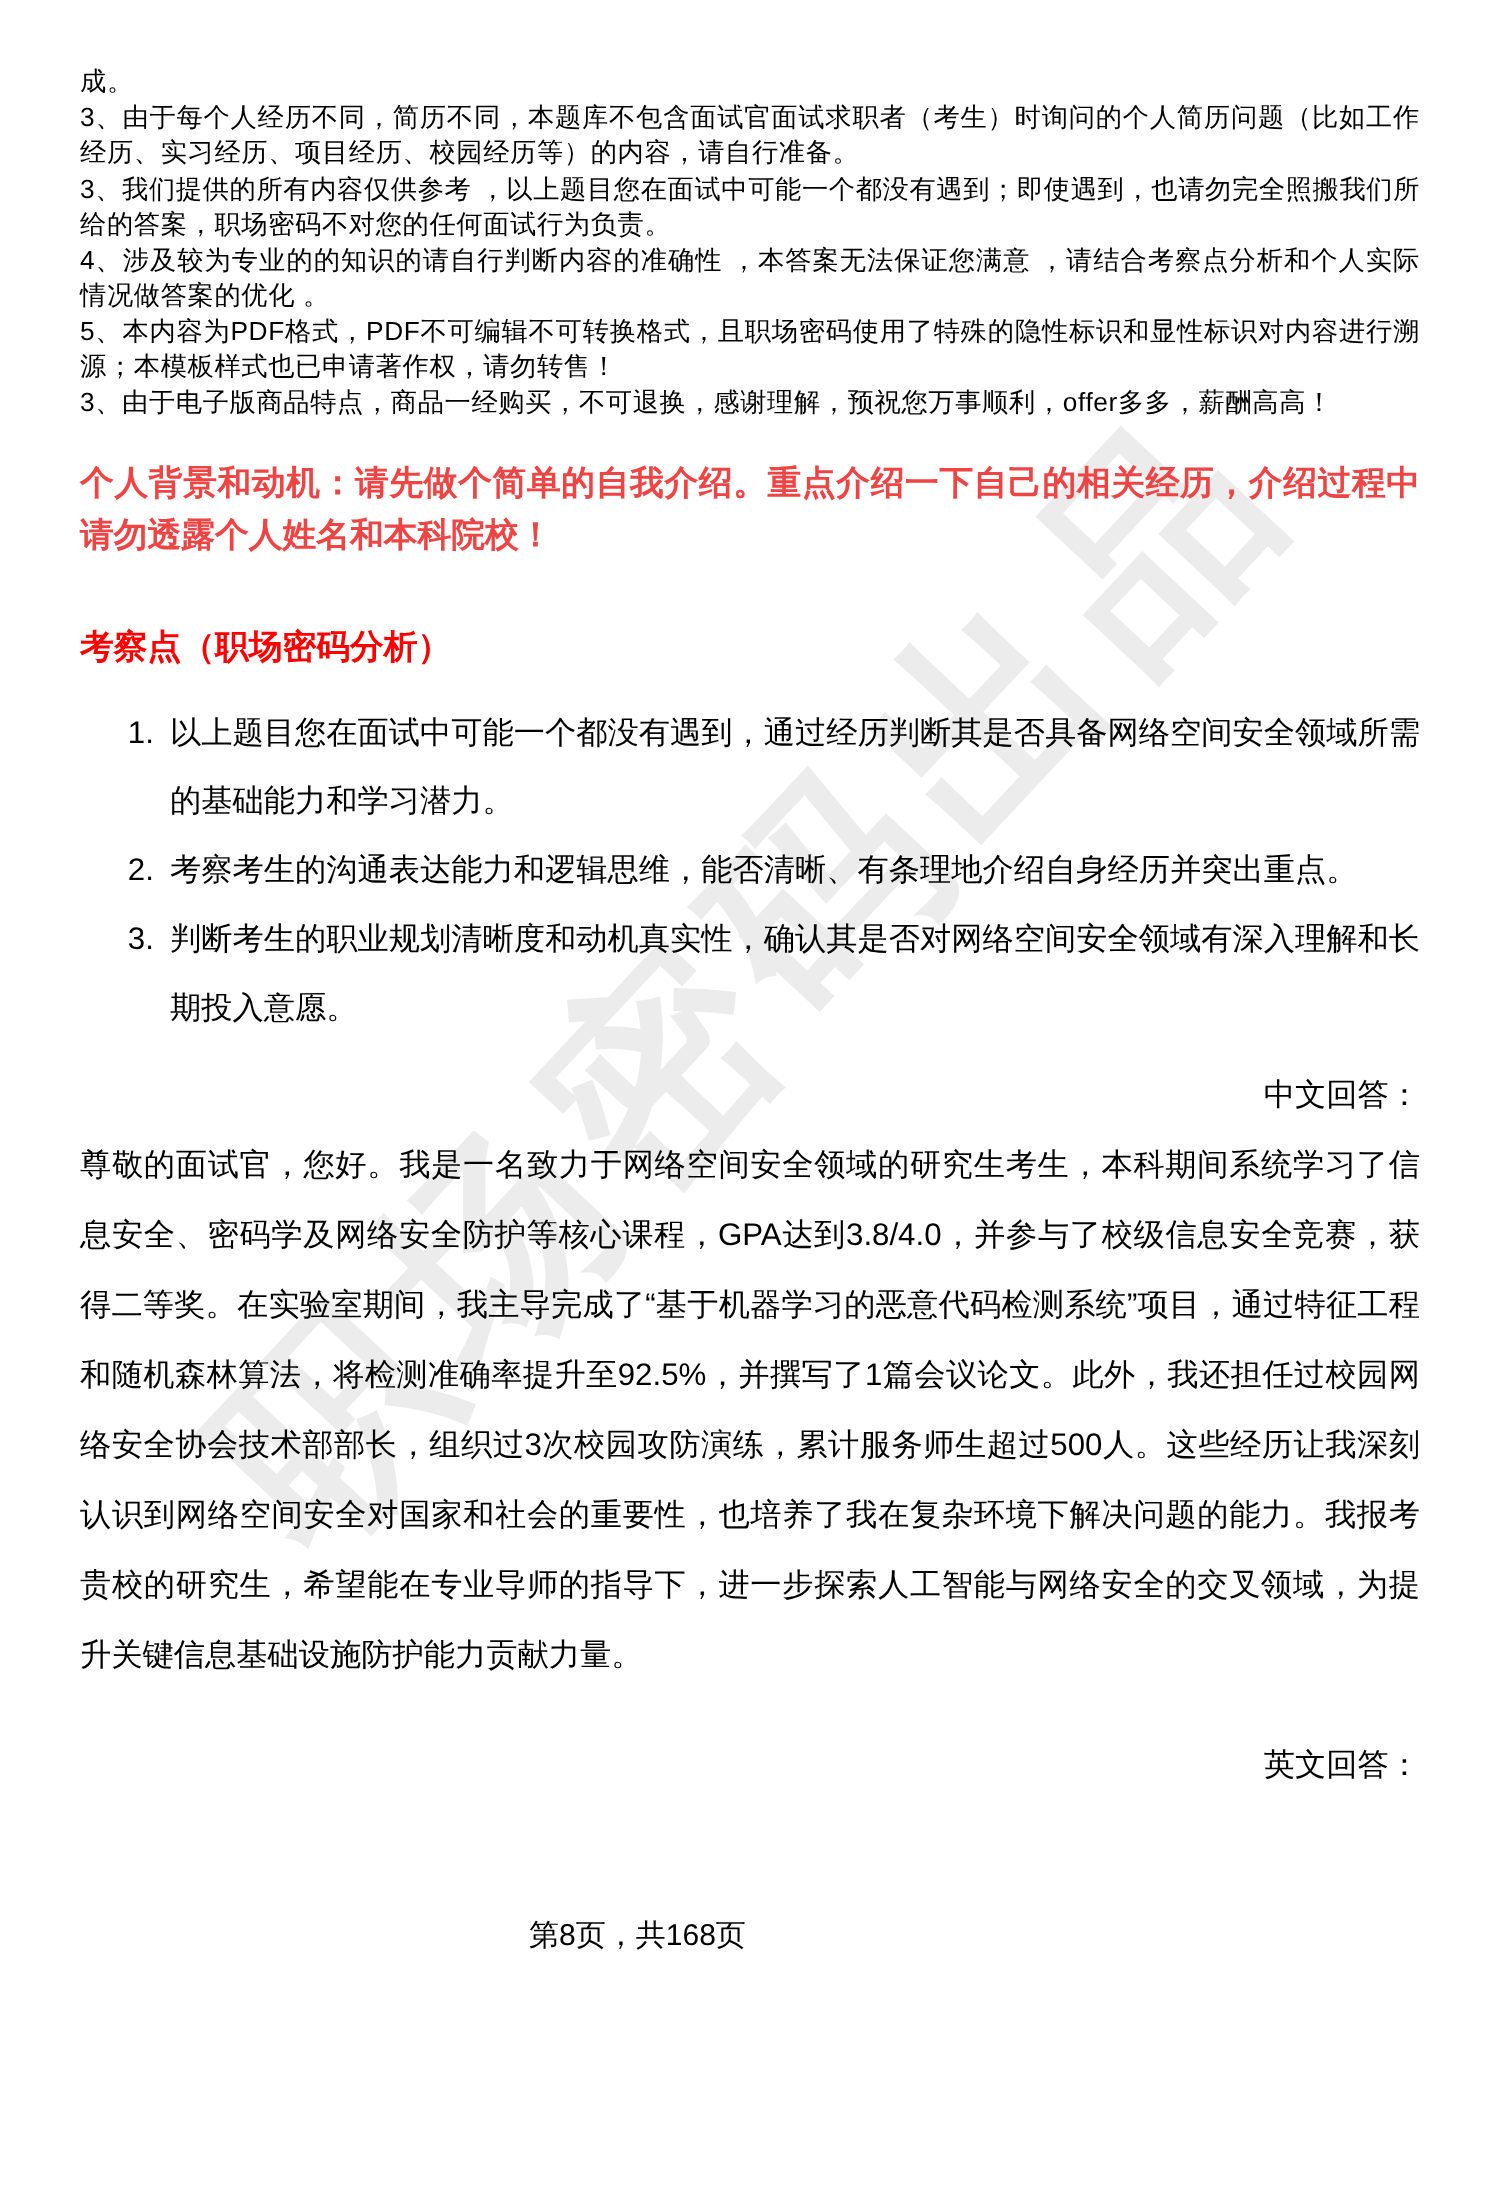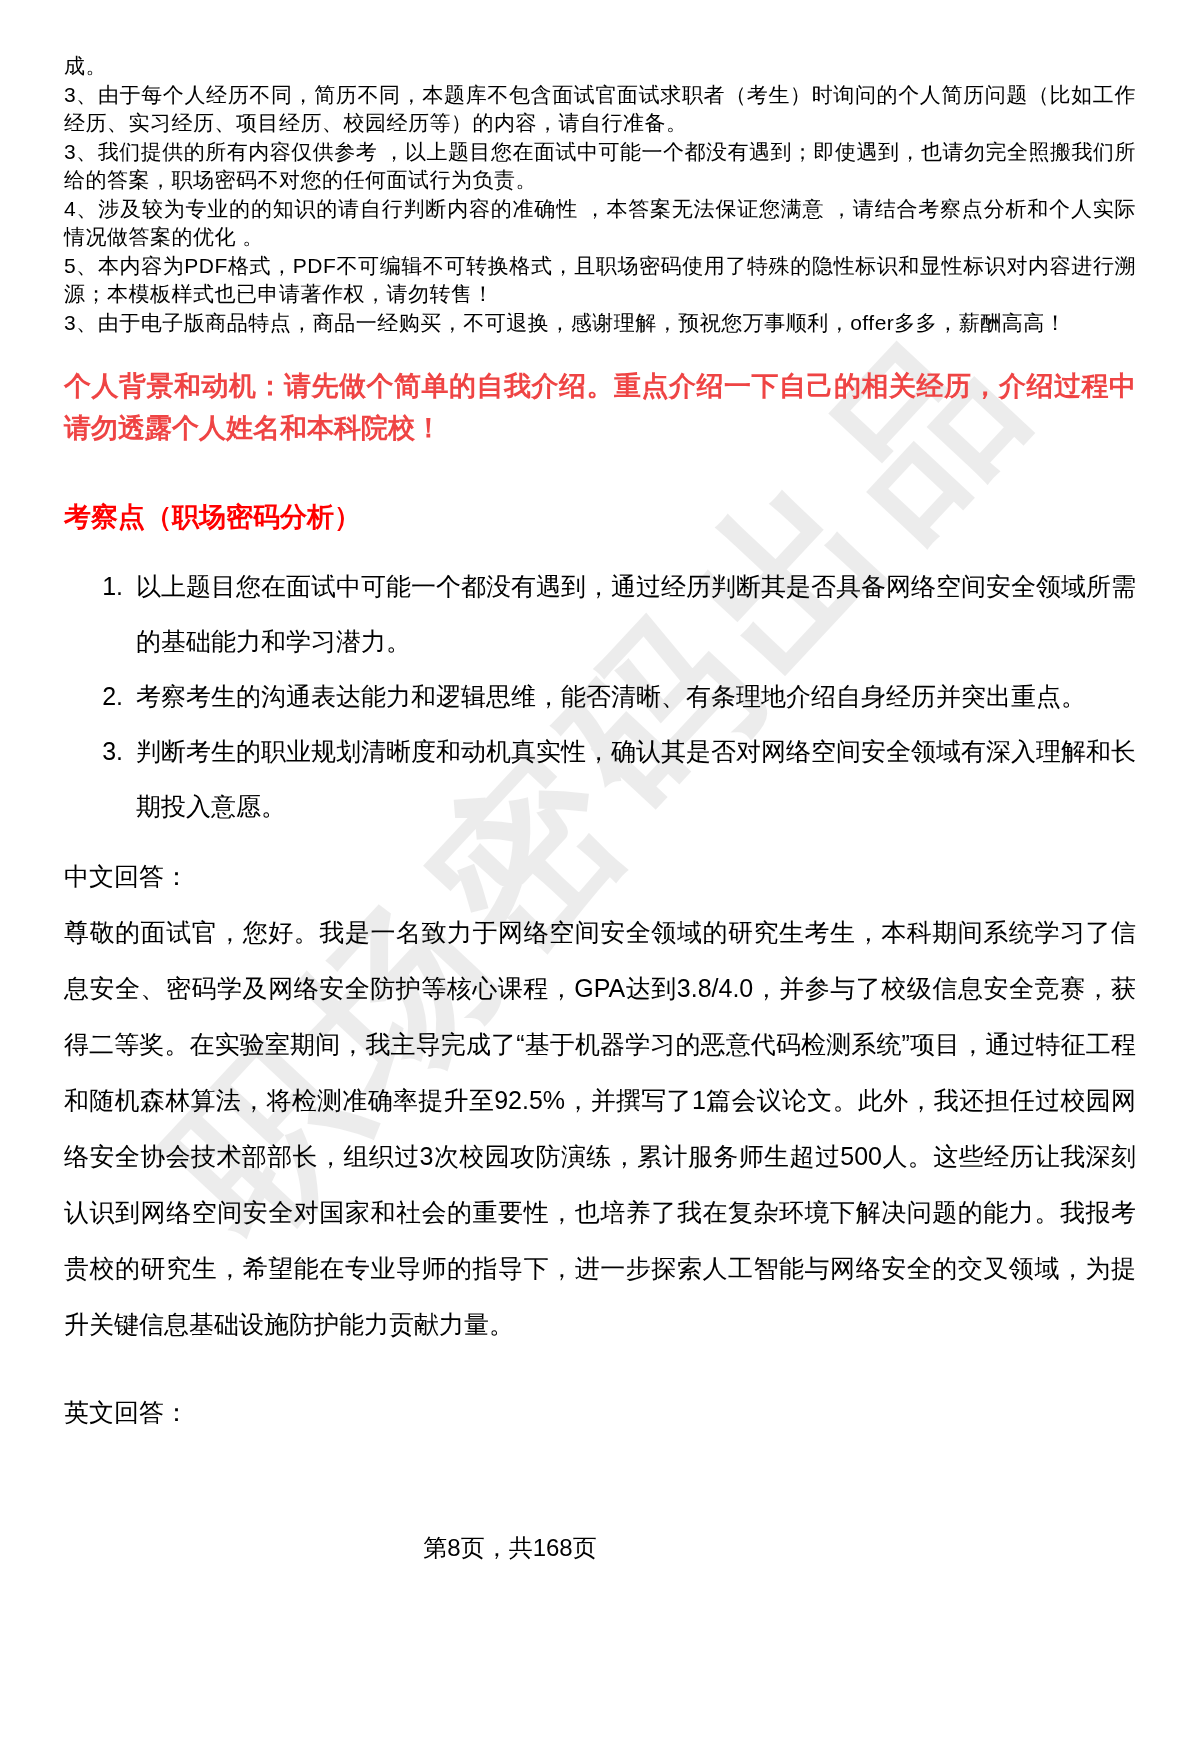--- a/index.html
+++ b/index.html
@@ -67,20 +67,21 @@
   ol.points li {
     line-height: 55px;
     padding-left: 6px;
     margin: 0;
     text-align: justify;
   }
   .answer-label {
     font-size: 25px;
     line-height: 56px;
     margin: 14px 0 0 0;
+    text-align: right;
   }
   .answer {
     font-size: 25px;
     line-height: 56px;
     margin: 0;
     text-align: justify;
   }
   .answer-label.english {
     margin-top: 32px;
   }

